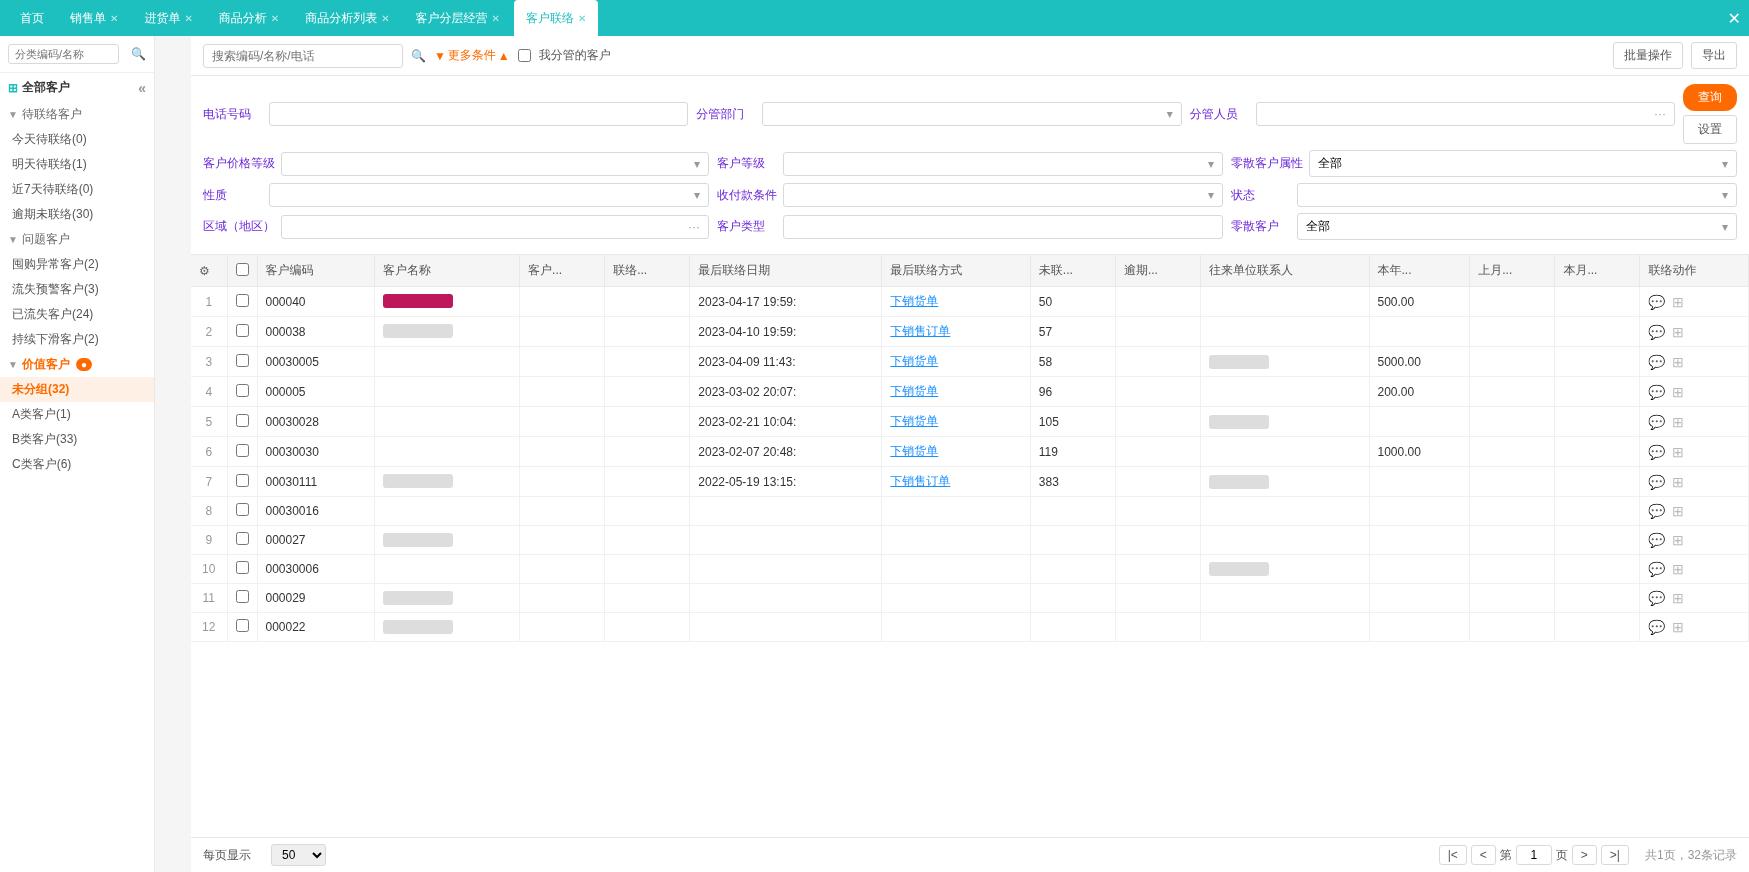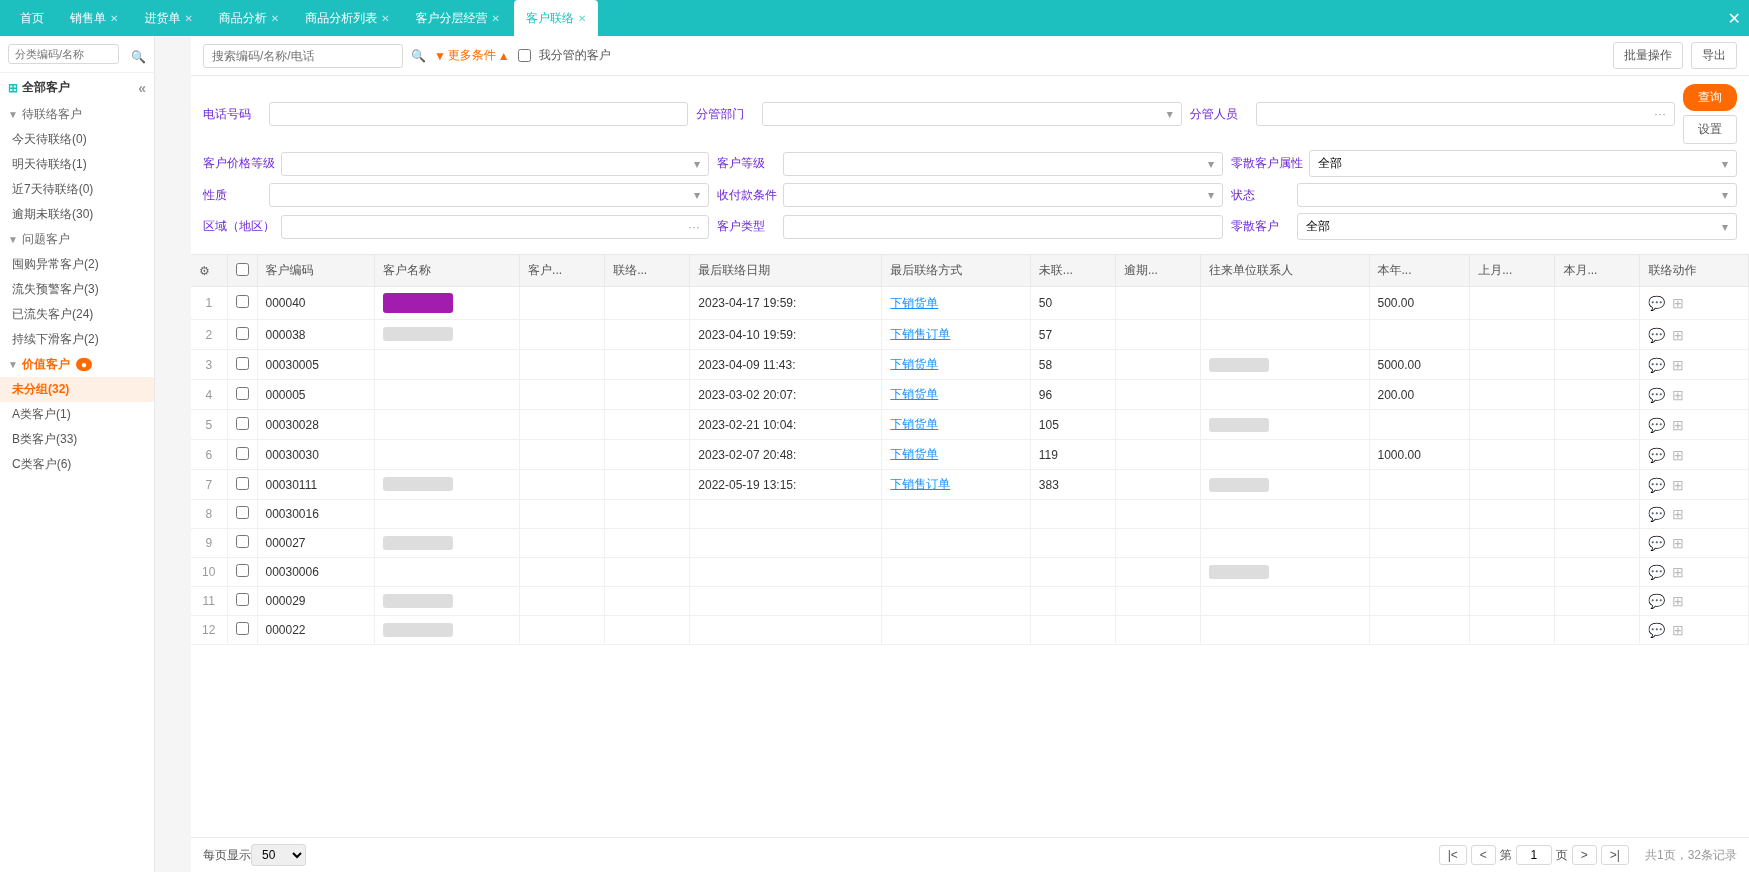--- a/index.html
+++ b/index.html
@@ -56,21 +56,21 @@
       width: 155px;
       background: #fff;
       border-right: 1px solid #e8e8e8;
       display: flex;
       flex-direction: column;
       overflow-y: auto;
     }
     .sidebar-search {
       padding: 8px;
       display: flex;
-      align-items: flex-end;
+      align-items: center;
       border-bottom: 1px solid #f0f0f0;
       gap: 12px;
     }
     .sidebar-search input {
       border: 1px solid #d9d9d9;
       border-radius: 3px;
       padding: 3px 6px;
       font-size: 11px;
       width: 100%;
       outline: none;
@@ -312,21 +312,21 @@
       border-top: 1px solid #e8e8e8;
       padding: 6px 12px;
       display: flex;
       align-items: center;
       gap: 8px;
       color: #555;
     }
     .footer-page-size {
       display: flex;
       align-items: center;
-      gap: 0;
+      gap: 20px;
     }
     .page-size-select {
       border: 1px solid #d9d9d9;
       border-radius: 3px;
       padding: 2px 6px;
       outline: none;
     }
     .footer-pagination {
       display: flex;
       align-items: center;
@@ -626,21 +626,21 @@
             <th>
               <span>联络动作</span>
             </th>
           </tr>
         </thead>
         <tbody id="table-body">
         <tr>
               <td style="color: rgb(153, 153, 153); text-align: center;">1</td>
               <td style="text-align: center;"><input type="checkbox" style=""></td>
               <td>000040</td>
-              <td><span style="display: inline-block; background: #a21caf; border-radius: 3px; color: transparent; min-width: 70px; height: 20px;">亲仿</span></td>
+              <td><span style="display: inline-block; background: #be185d; border-radius: 3px; color: transparent; min-width: 70px; height: 14px;">亲仿</span></td>
               <td></td>
               <td></td>
               <td>2023-04-17 19:59:</td>
               <td><span class="td-link">下销货单</span></td>
               <td>50</td>
               <td></td>
               <td></td>
               <td>500.00</td>
               <td></td>
               <td></td>

